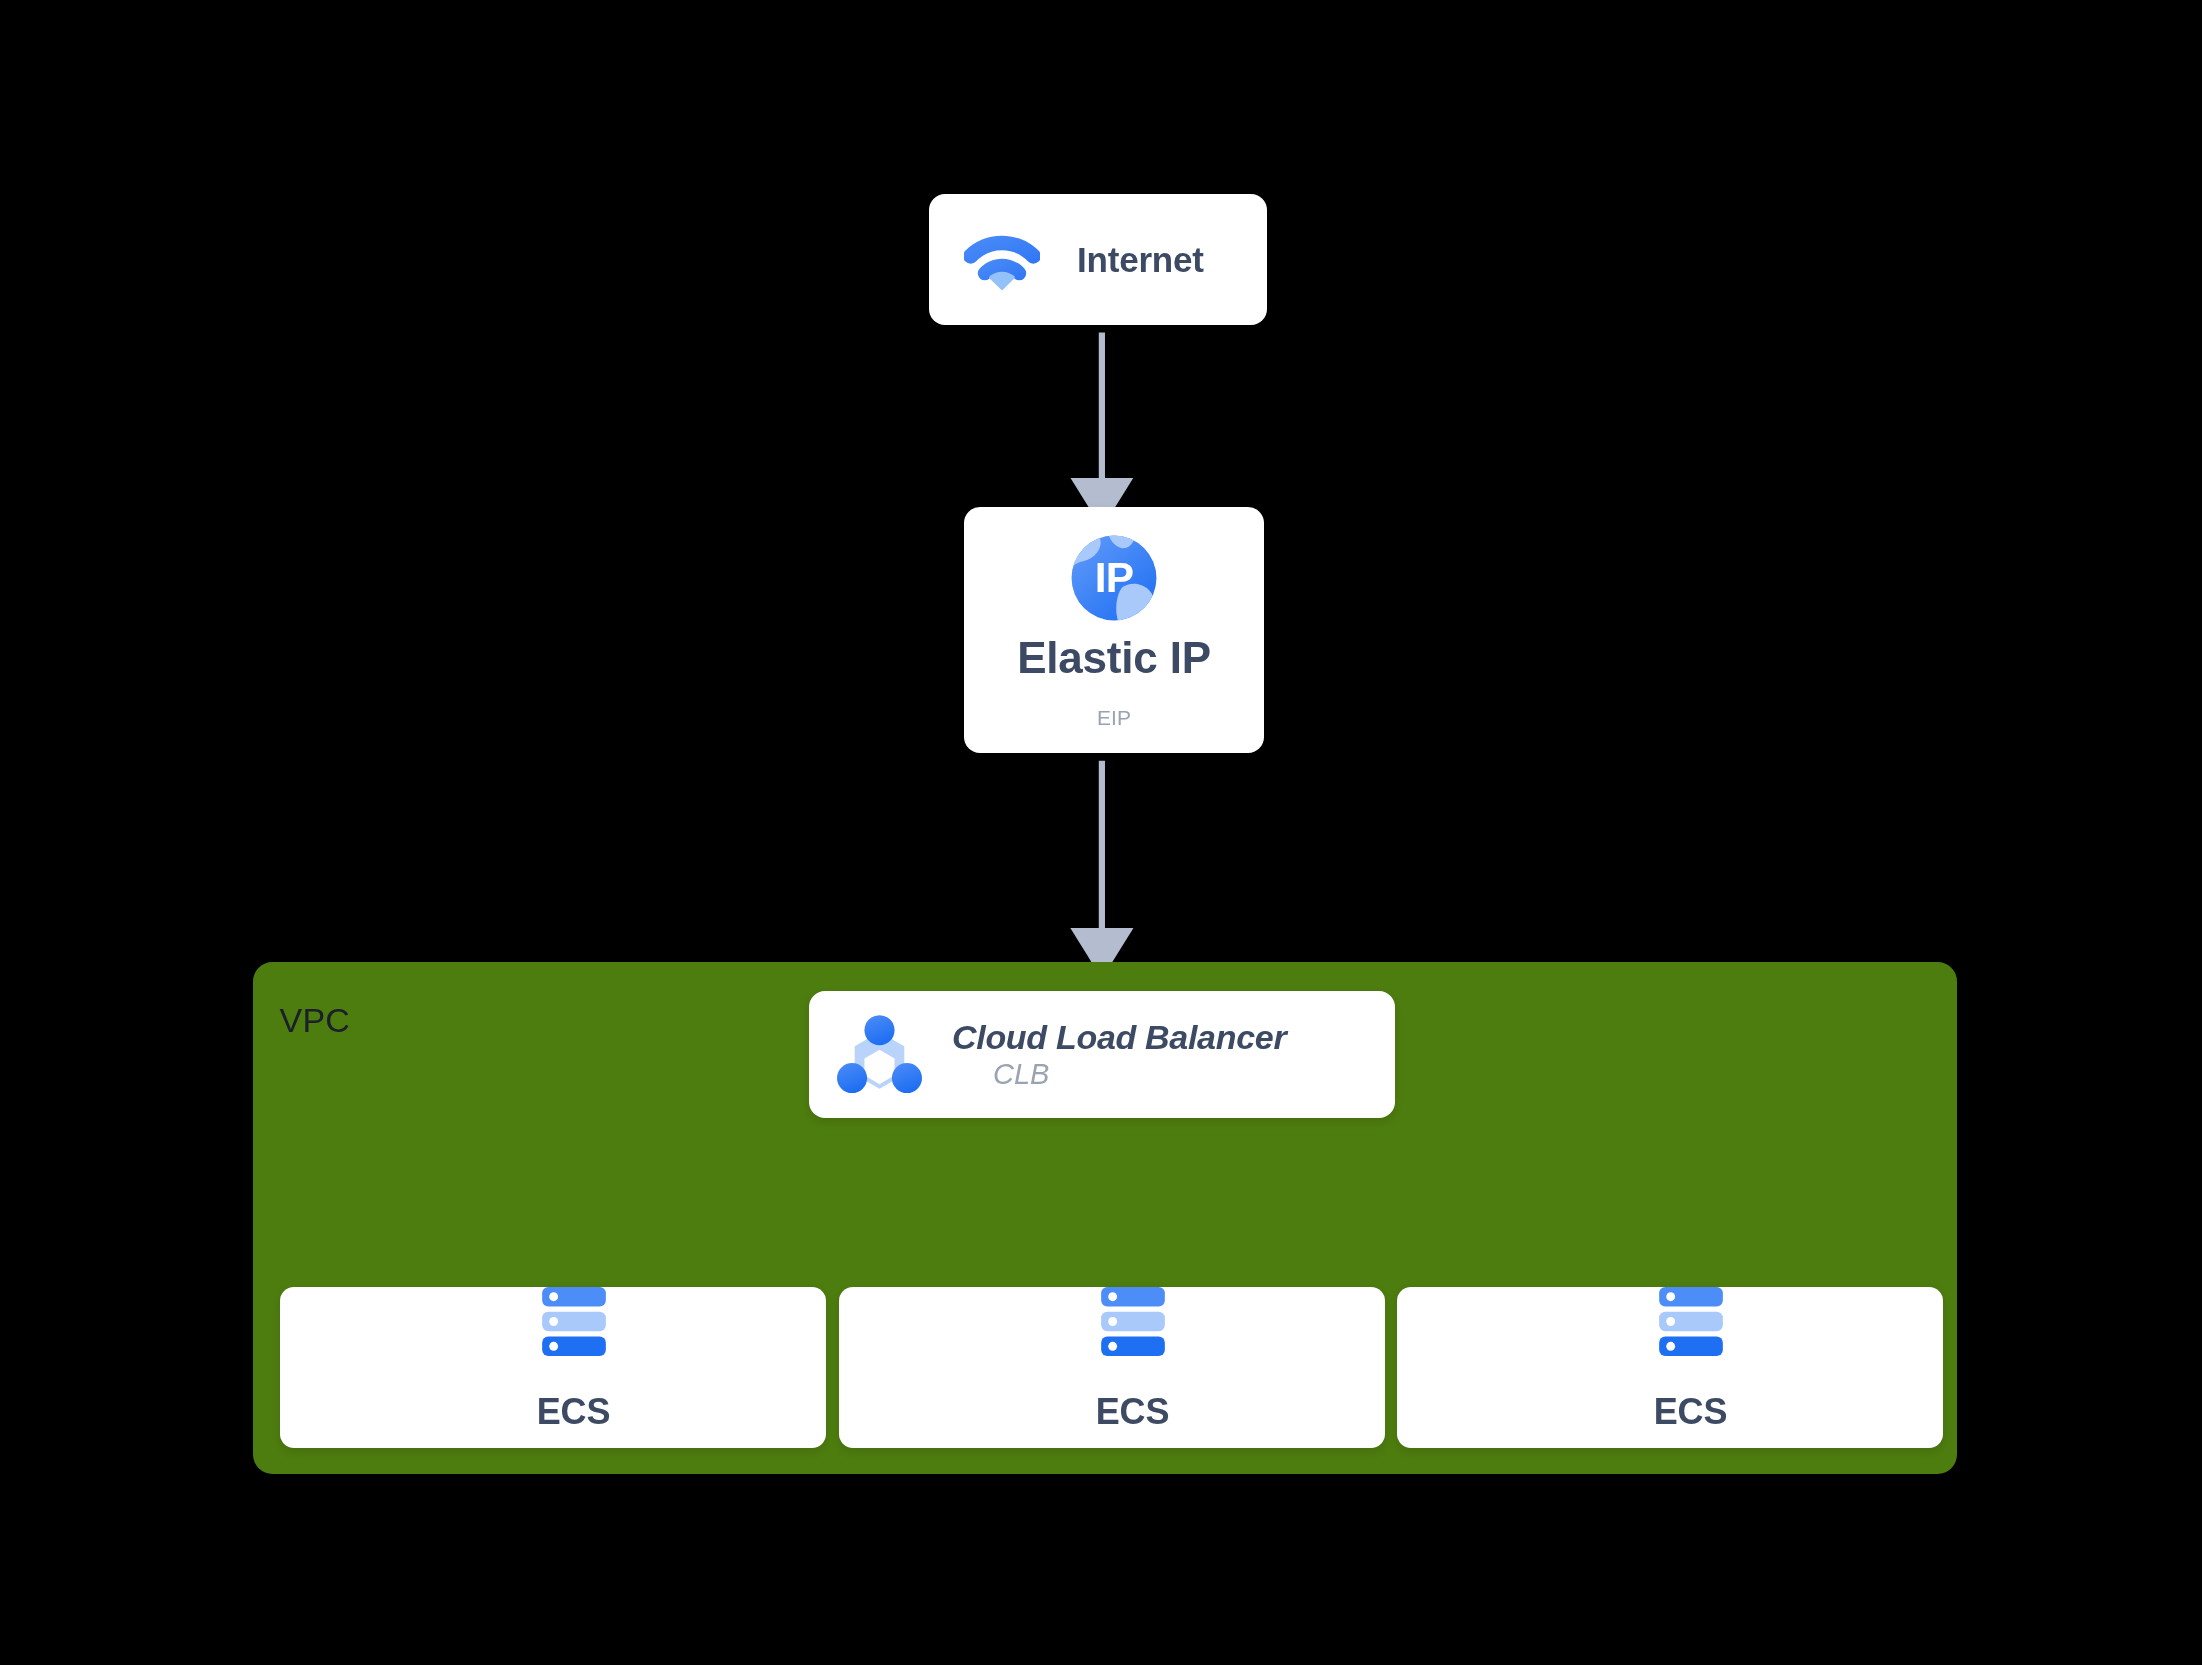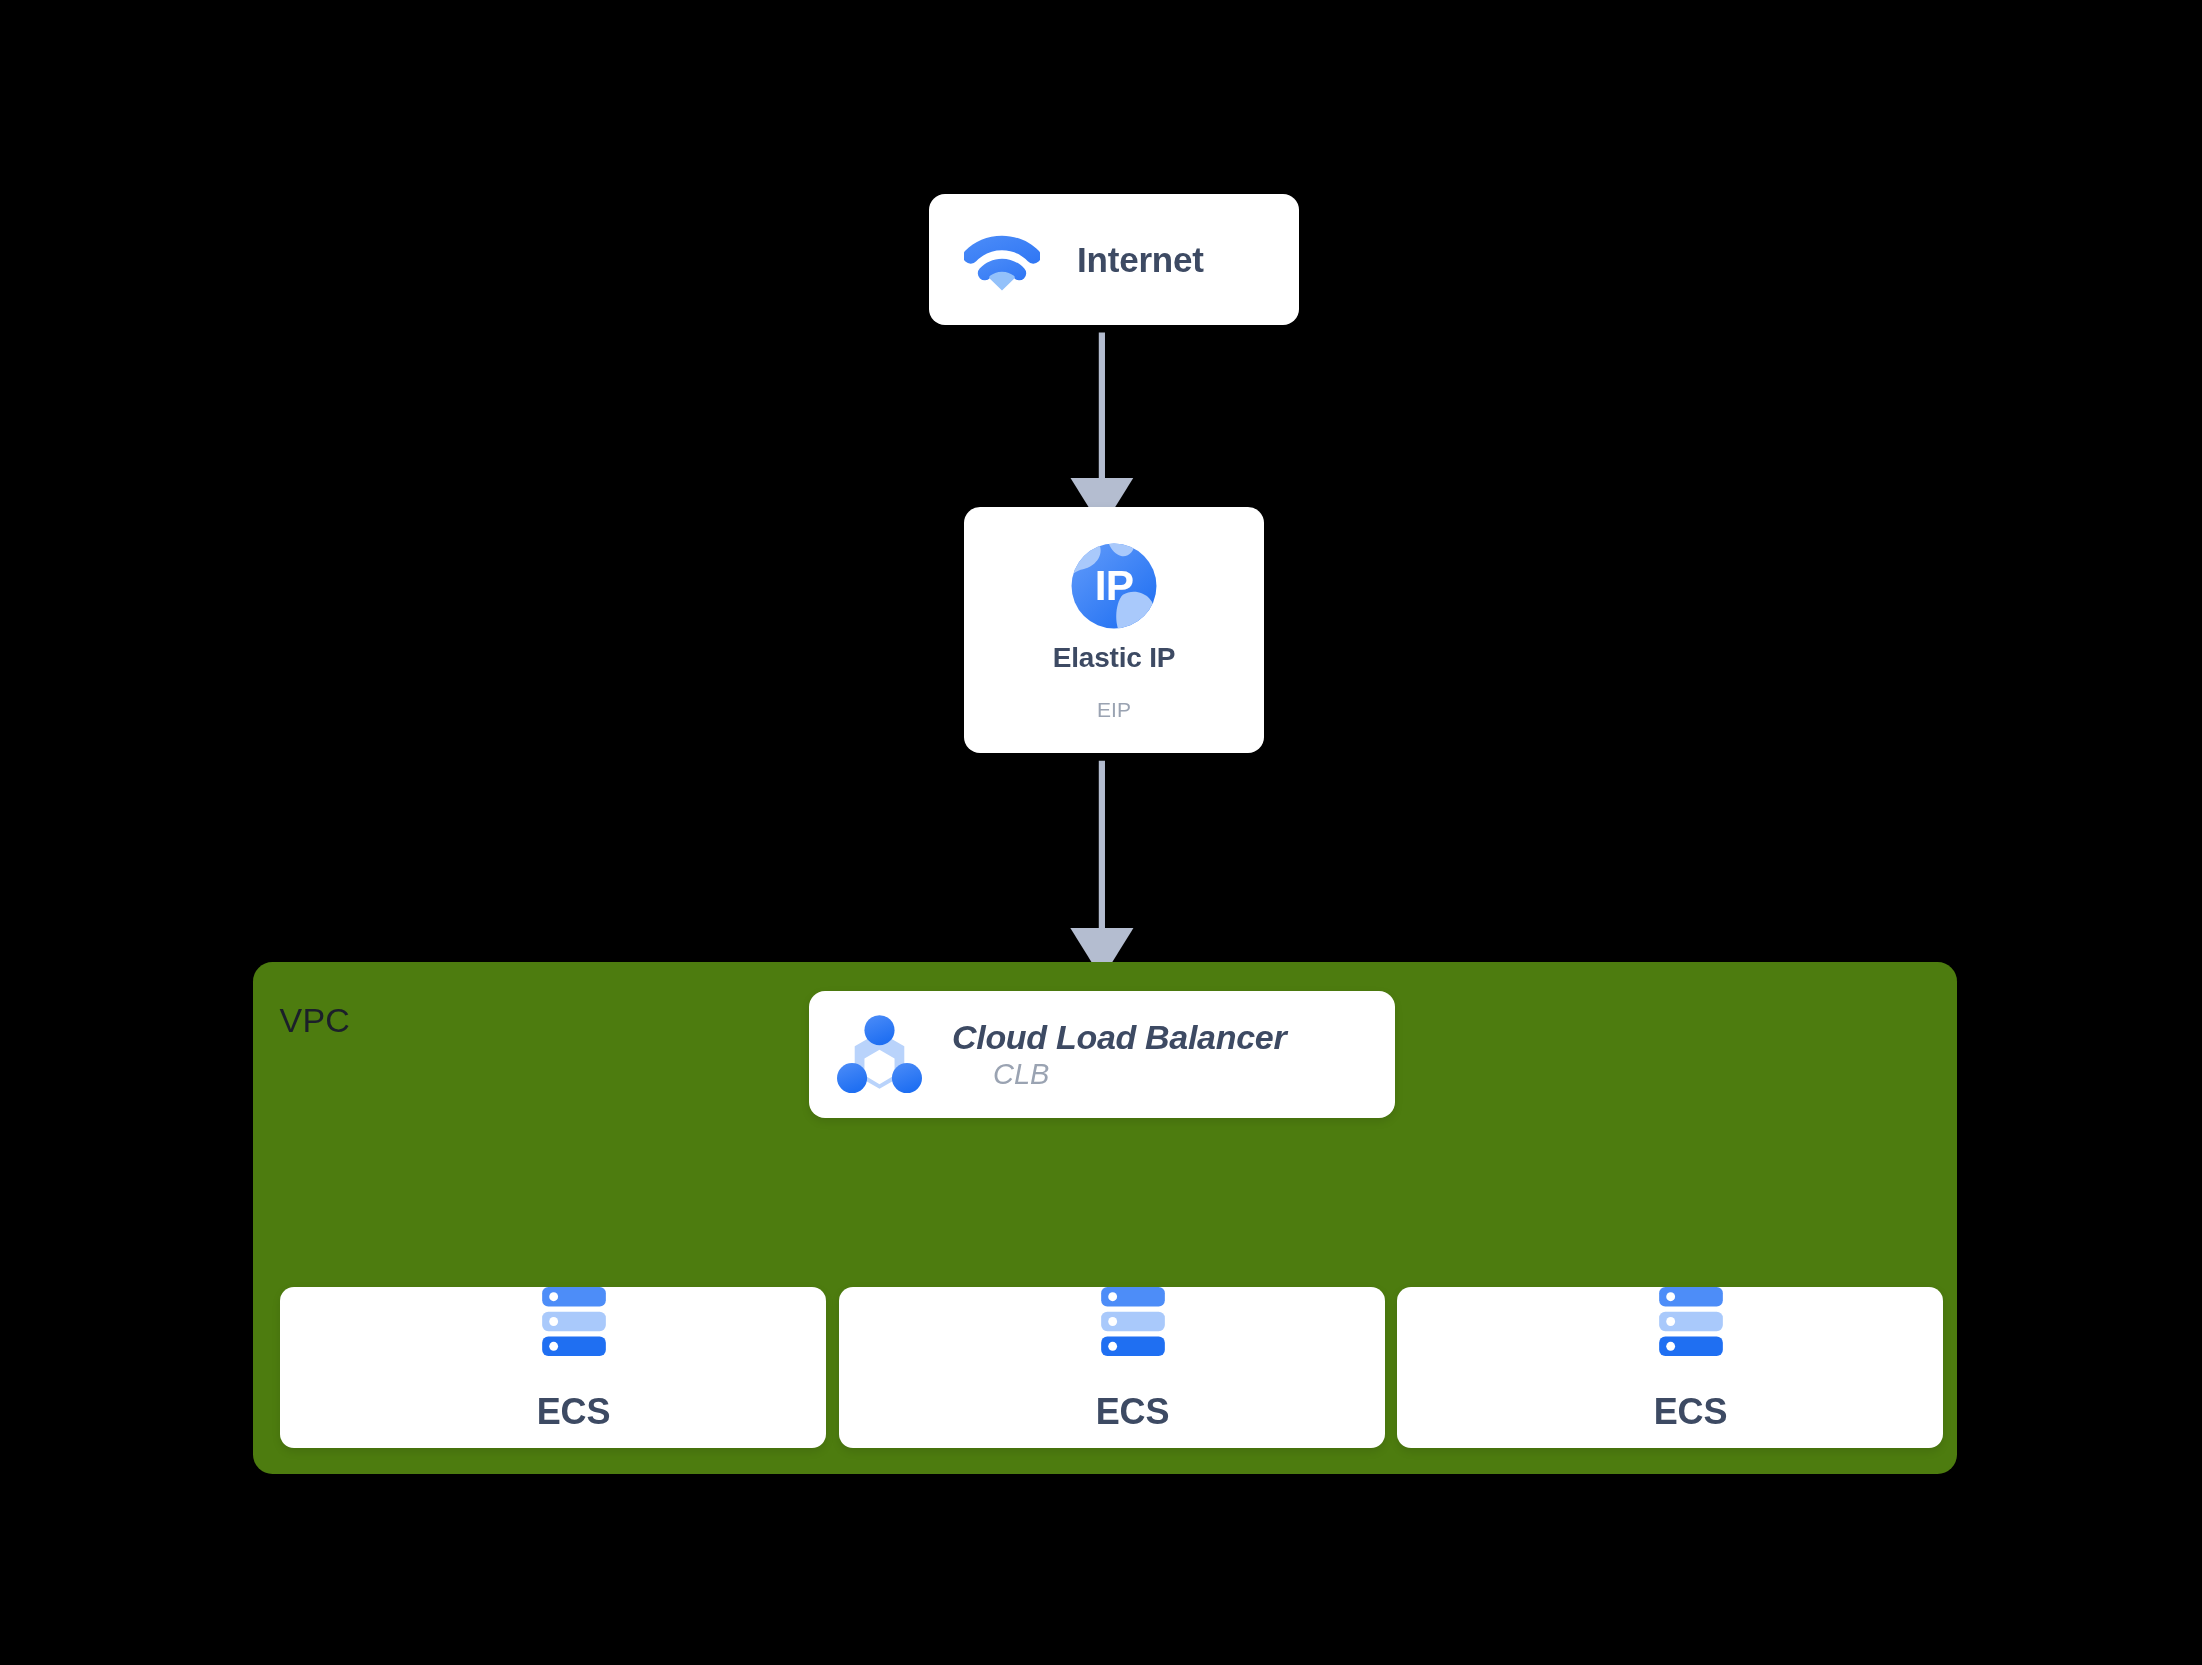--- a/index.html
+++ b/index.html
@@ -30,21 +30,21 @@
     background: #ffffff;
     border-radius: 16px;
     box-shadow: 0 3.5px 8.9px rgba(0,0,0,0.10);
     box-sizing: border-box;
   }
 
   
   #internet-card {
     left: 929px;
     top: 194px;
-    width: 370px;
+    width: 338px;
     height: 131px;
     display: flex;
     flex-direction: row;
     align-items: center;
     justify-content: flex-start;
     padding-left: 35px;
     gap: 37px;
   }
   #internet-label {
     font-size: 35px;
@@ -60,21 +60,21 @@
     top: 507px;
     width: 300px;
     height: 246px;
     display: flex;
     flex-direction: column;
     align-items: center;
     justify-content: center;
     gap: 12px;
   }
   #eip-title {
-    font-size: 28px;
+    font-size: 44px;
     font-weight: bold;
     color: #3d4a63;
     line-height: 1;
     letter-spacing: -0.2px;
   }
   #eip-sub {
     font-size: 21px;
     font-weight: normal;
     color: #9aa3b2;
     line-height: 1;

